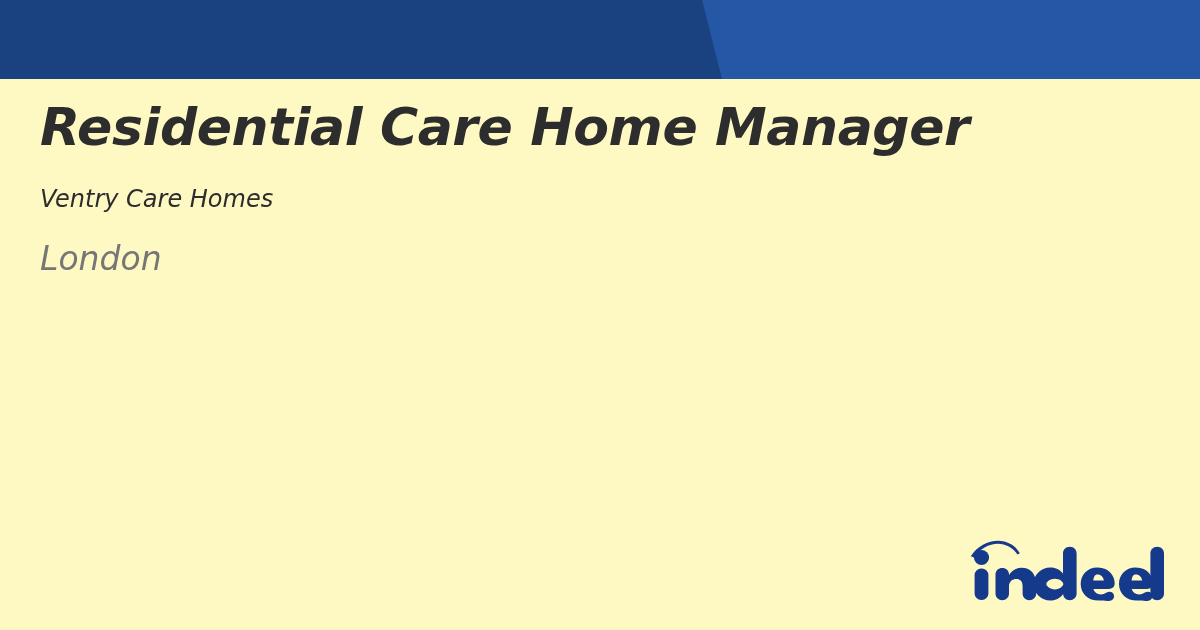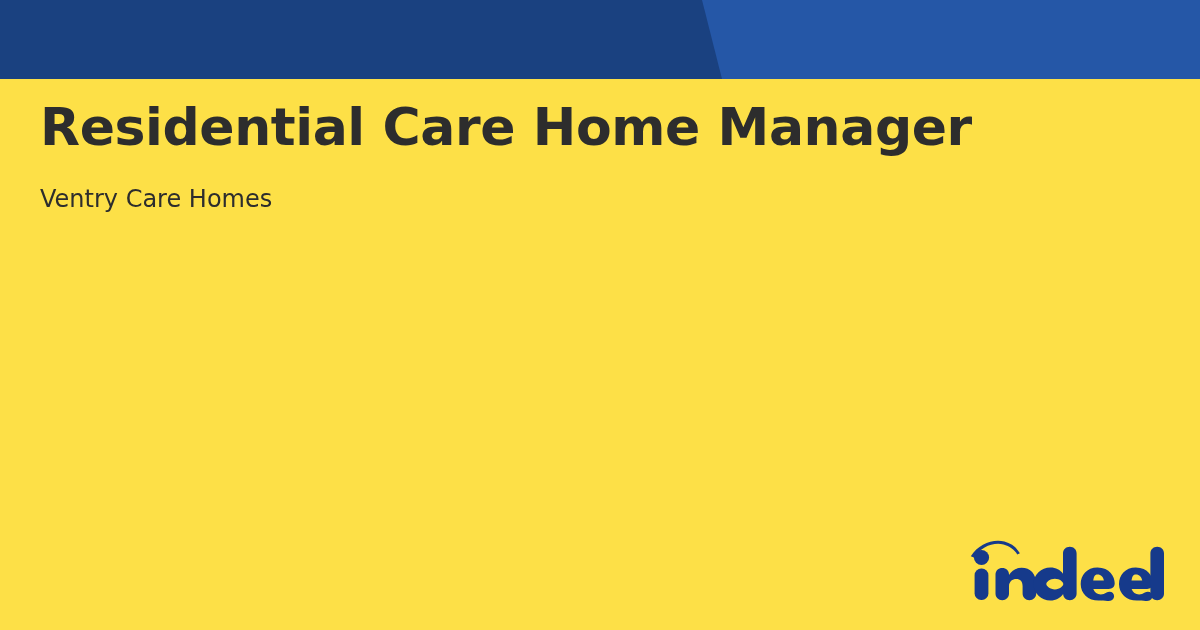--- a/index.html
+++ b/index.html
@@ -94,32 +94,33 @@
   }
   #indeed-logo svg {
     display: block;
     width: 196px;
     height: 62px;
   }
 </style>
 </head>
 <body style="background: rgb(255, 255, 255);">
 
-<div id="card" style="background: #fde047;">
+<div id="card" style="background: #fef9c3; font-style: italic;">
 
   <div id="banner">
     <svg viewBox="0 0 1200 79" preserveAspectRatio="none">
       <rect x="0" y="0" width="1200" height="79" fill="#2557a7"></rect>
       <polygon points="0,0 702,0 722,79 0,79" fill="#1a4180"></polygon>
     </svg>
   </div>
 
   <div id="text-block">
     <h1 id="job-title" style="color: rgb(45, 45, 45);">Residential Care Home Manager</h1>
     <div id="company-name" style="color: rgb(45, 45, 45);">Ventry Care Homes</div>
+    <div id="job-location" style="color: rgb(118, 118, 118);">London</div>
   </div>
 
   <div id="indeed-logo">
     <svg viewBox="0 0 196 62">
       <g fill="#163a8b">
 
         <path d="M2.8 16.2 C10.5 4.4 24.6 -1.4 36.4 1.6 C43.2 3.3 48.6 7.6 51.9 13.2
                  L49.3 14.4 C46.2 9.5 41.4 5.9 35.5 4.5 C24.9 1.9 12.6 7.3 5.9 17.6 Z"></path>
 
         <circle cx="13.5" cy="17.5" r="7.6"></circle>

